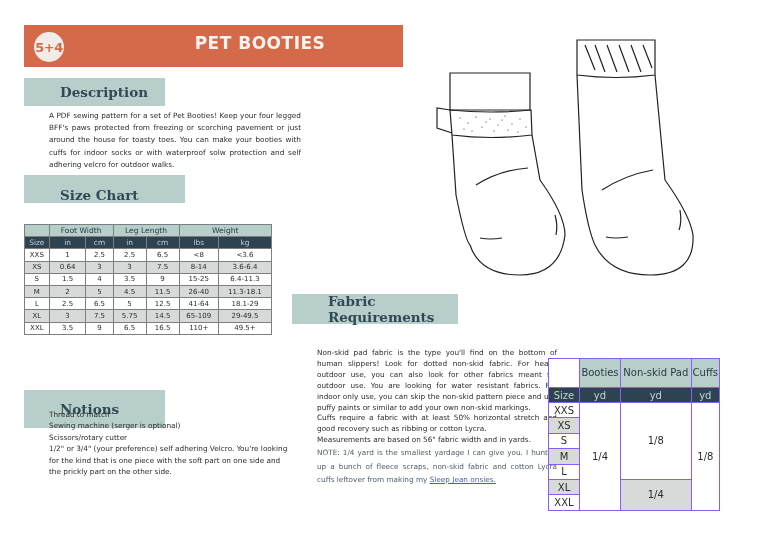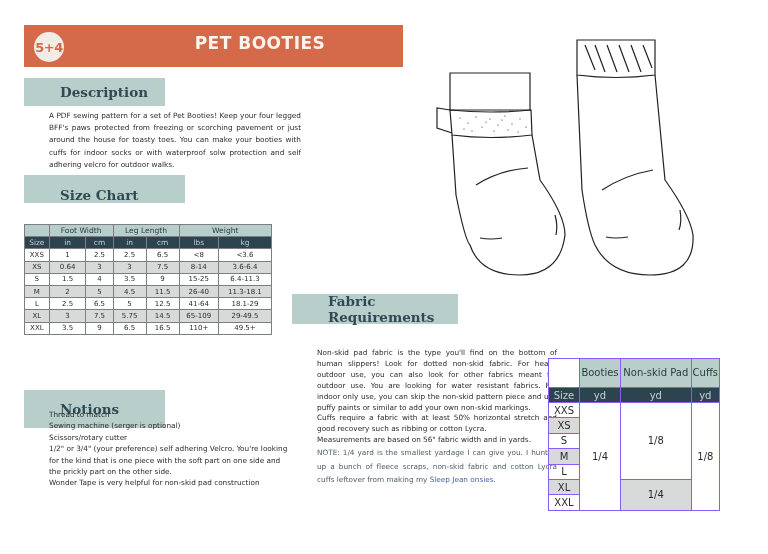--- a/index.html
+++ b/index.html
@@ -16,21 +16,21 @@
   .sec-desc { left:24px; top:78px; width:141px; height:28px; }
   .sec-size { left:24px; top:175px; width:161px; height:28px;align-items:flex-end; }
   .sec-notions { left:24px; top:358px; width:141px; height:38px;margin-top:32px; }
   .sec-fabric { left:292px; top:294px; width:166px; height:30px; }
 
   .para { font-size:7.3px; line-height:12.2px; color:#2b2b2b;margin-left:25px; }
   .desc { left:24px; top:110px; width:252px; text-align:justify; }
   .notions { left:24px; top:409px; width:240px; line-height:11.4px; }
   .fabric-text { left:292px; top:348px; width:240px; text-align:justify; line-height:10.9px; }
   .fabric-note { color:#50606b; display:block; line-height:13.4px; }
-  .link { color:#4a61a8; }
+  .link { color:#4a61a8; text-decoration:underline; }
 
   
   table { border-collapse:collapse; font-size:7px; }
   .size-table { left:24px; top:224px; width:248px; }
   .size-table td { border:1px solid #7b7f80; text-align:center; height:11.2px; padding:0; }
   .size-table tr.grp td { background:#b8ceca; color:#2a3b42; font-size:7.6px; }
   .size-table tr.units td { background:#2d4350; color:#c3d0d4; font-size:7.4px; }
   .size-table tr.alt td { background:#d8d9d9; }
 
   
@@ -144,21 +144,20 @@
   </table>
 
 <div class="abs sec sec-notions">
     <span>Notions</span>
   </div>
 <div class="abs para notions">
   <div>Thread to match</div>
   <div>Sewing machine (serger is optional)</div>
   <div>Scissors/rotary cutter</div>
   <div>1/2" or 3/4" (your preference) self adhering Velcro. You're looking for the kind that is one piece with the soft part on one side and the prickly part on the other side.</div>
-  <div>Wonder Tape is very helpful for non-skid pad construction</div>
 </div>
 
 <div class="abs sec sec-fabric">
     <span>Fabric Requirements</span>
   </div>
 <div class="abs para fabric-text">
   <div>Non-skid pad fabric is the type you'll find on the bottom of human slippers! Look for dotted non-skid fabric. For heavy outdoor use, you can also look for other fabrics meant for outdoor use. You are looking for water resistant fabrics. For indoor only use, you can skip the non-skid pattern piece and use puffy paints or similar to add your own non-skid markings.</div>
   <div>Cuffs require a fabric with at least 50% horizontal stretch and good recovery such as ribbing or cotton Lycra.</div>
   <div>Measurements are based on 56" fabric width and in yards.</div>
   <span class="fabric-note"><span>NOTE: 1/4 yard is the smallest yardage I can give you. I hunted up a bunch of fleece scraps, non-skid fabric and cotton Lycra cuffs leftover from making my </span><span class="link">Sleep Jean onsies.</span></span>

